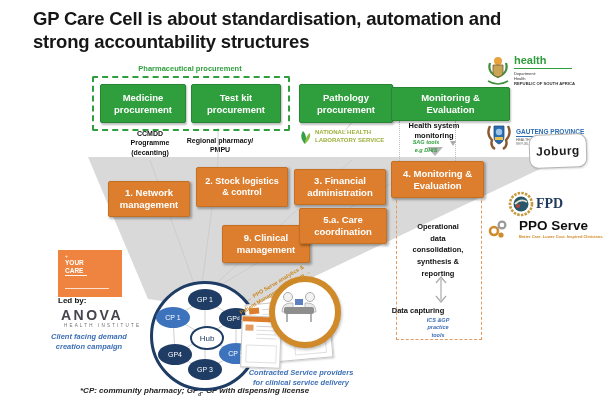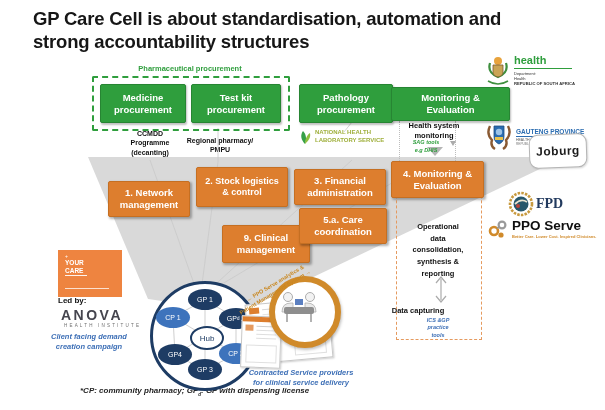--- a/index.html
+++ b/index.html
@@ -235,21 +235,21 @@
   <div class="abs" style="left:508px;top:191px;display:flex;align-items:center;gap:2px;z-index:5;">
     <svg width="26" height="26" viewBox="0 0 26 26">
       <circle cx="13" cy="13" r="11" fill="#fff" stroke="#C89A3F" stroke-width="2.6" stroke-dasharray="2.5 1.2"></circle>
       <circle cx="13" cy="13" r="7.5" fill="#27576B"></circle>
       <path d="M7,13 q6,-6 12,-2" fill="none" stroke="#E8E3D0" stroke-width="1.8"></path>
       <circle cx="10" cy="15" r="2" fill="#B8433A"></circle>
     </svg>
     <span style="font-family:'Liberation Serif',serif;font-size:14px;font-weight:bold;color:#223A5E;text-align:center;">FPD</span>
   </div>
 
-  <div class="abs" style="left:488px;top:219px;display:flex;gap:2px;z-index:5;">
+  <div class="abs" style="left:488px;top:219px;display:flex;gap:9px;z-index:5;">
     <svg width="22" height="24" viewBox="0 0 22 24">
       <circle cx="14" cy="6" r="3.4" fill="none" stroke="#9A9A9A" stroke-width="2.2"></circle>
       <circle cx="6" cy="12" r="4" fill="none" stroke="#D08A2A" stroke-width="2.6"></circle>
       <circle cx="13" cy="16" r="2.6" fill="#D08A2A"></circle>
       <line x1="9" y1="9" x2="12" y2="8" stroke="#9A9A9A" stroke-width="1.4"></line>
     </svg>
     <div>
       <div style="font-size:13.5px;font-weight:bold;color:#0F0F0F;line-height:1.1;">PPO Serve</div>
       <div style="font-size:4px;color:#D08A2A;font-weight:bold;">Better Care. Lower Cost. Inspired Clinicians.</div>
     </div>

